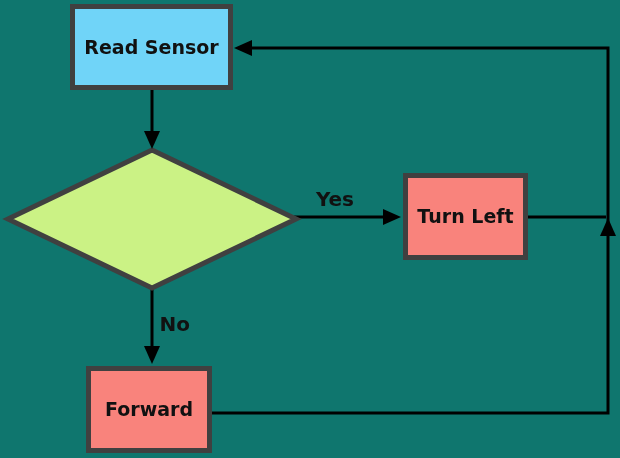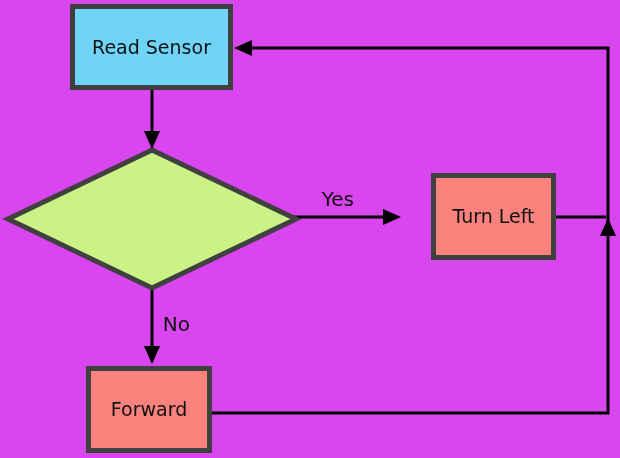--- a/index.html
+++ b/index.html
@@ -57,21 +57,21 @@
     font-size: 20px;
     line-height: 26px;
   }
   .edge-label-yes { left: 300px; top: 186px; width: 54px; }
   .edge-label-no  { left: 144px; top: 311px; width: 46px; }
   .multiline span { display: block; }
 </style>
 </head>
 <body>
 
-<div class="canvas" style="background-color: #d946ef; color: rgb(17, 17, 17);">
+<div class="canvas" style="background-color: #0f766e; color: rgb(17, 17, 17); font-weight: bold;">
 
   <svg class="connector-layer" viewBox="0 0 620 458">
 
     <polyline class="edge" points="205,413 608,413 608,48 250,48" stroke="#000000"></polyline>
 
     <line class="edge" x1="520" y1="217" x2="606" y2="217" stroke="#000000"></line>
 
     <line class="edge" x1="152" y1="88" x2="152" y2="133" stroke="#000000"></line>
 
     <line class="edge" x1="294" y1="217" x2="386" y2="217" stroke="#000000"></line>
@@ -87,21 +87,21 @@
     <polygon points="608,218 600,236 616,236" fill="#000000"></polygon>
   </svg>
 
   <div class="node node-read-sensor" style="background-color: rgb(112, 212, 248); border-color: rgb(64, 64, 64);">
     <span>Read Sensor</span>
   </div>
 
   <div class="decision-label multiline">
   </div>
 
-  <div class="node node-turn-left" style="background-color: rgb(249, 131, 124); border-color: rgb(64, 64, 64); margin-left: 28px;">
+  <div class="node node-turn-left" style="background-color: rgb(249, 131, 124); border-color: rgb(64, 64, 64);">
     <span>Turn Left</span>
   </div>
 
   <div class="node node-move-forward multiline" style="background-color: rgb(249, 131, 124); border-color: rgb(64, 64, 64);">
     <div>
       <span>Forward</span>
     </div>
   </div>
 
   <div class="edge-label edge-label-yes">Yes</div>

